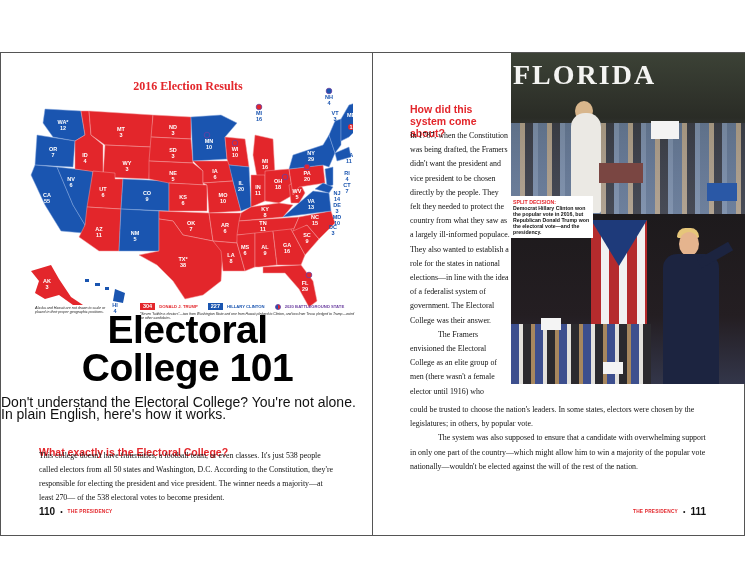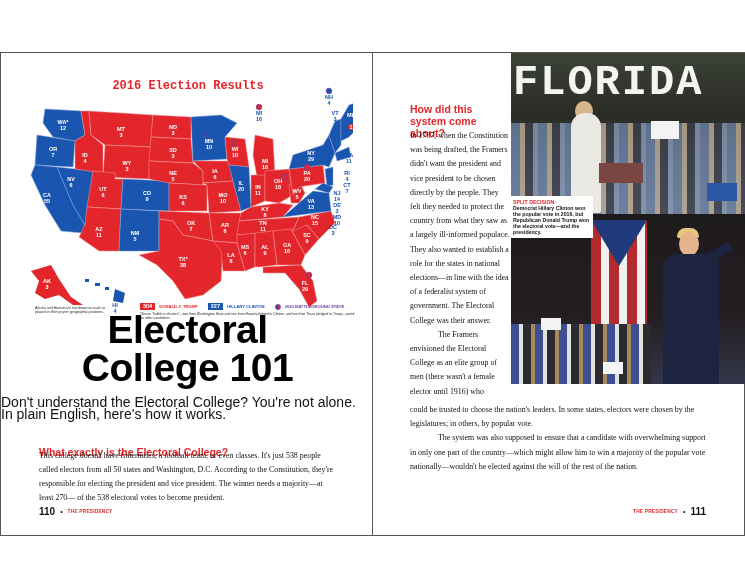--- a/index.html
+++ b/index.html
@@ -6,21 +6,21 @@
   html, body { width: 745px; height: 588px; background: #ffffff; overflow: hidden; }
   body { position: relative; font-family: "Liberation Serif", serif; color: #111; }
 
   .spread { position: absolute; left: 0; top: 52px; width: 745px; height: 484px; border-top: 1.5px solid #555; border-bottom: 1.5px solid #555; }
   .page { position: absolute; top: 0; height: 100%; }
   .page-left { left: 0; width: 373px; border-left: 1px solid #555; border-right: 1px solid #555; }
   .page-right { left: 373px; width: 372px; border-right: 1px solid #555; }
 
   
   .map-wrap { position: absolute; left: 22px; top: 22px; width: 330px; height: 240px; }
-  .map-title { position: absolute; left: 0; width: 330px; top: 4px; text-align: center; font-family: Liberation Mono, monospace; font-weight: bold; font-size: 12px; color: #e3262b; }
+  .map-title { position: absolute; left: 0; width: 330px; top: 4px; text-align: center; font-family: Liberation Serif, serif; font-weight: bold; font-size: 12px; color: #e3262b; }
   .map-svg { position: absolute; left: 0; top: 0; }
   .state-label { font-family: "Liberation Sans", sans-serif; font-weight: bold; font-size: 5.5px; fill: #ffffff; text-anchor: middle; }
   .state-label-ext { font-family: "Liberation Sans", sans-serif; font-weight: bold; font-size: 5.5px; fill: #1a55b0; text-anchor: middle; }
 
   .map-note { position: absolute; left: 12px; top: 231px; width: 80px; font-family: "Liberation Sans", sans-serif; font-size: 3.6px; line-height: 4.2px; font-style: italic; color: #222; }
   .legend { position: absolute; left: 117px; top: 228px; display: flex; align-items: center; gap: 4px; font-family: "Liberation Sans", sans-serif; font-weight: bold; font-size: 4.2px; }
   .legend-box { display: inline-block; color: #fff; font-size: 5.5px; padding: 0 3px; line-height: 7px; }
   .legend-red-box { background: #e3262b; }
   .legend-blue-box { background: #1a55b0; }
   .legend-red-label { color: #e3262b; margin-right: 6px; }
@@ -48,21 +48,21 @@
   .h-right { position: absolute; left: 37px; top: 38px; width: 100px; font-size: 10.5px; line-height: 12px; }
   .body-right-col { position: absolute; left: 37px; top: 76px; width: 100px; font-size: 7.9px; line-height: 14.2px; }
   .body-right-col p, .body-right-full p { margin: 0; }
   .indent { text-indent: 28px; }
   .body-right-full { position: absolute; left: 37px; top: 350px; width: 300px; font-size: 7.9px; line-height: 14.2px; }
 
   .photo { position: absolute; overflow: hidden; }
   .photo-top { left: 138px; top: 0; width: 234px; height: 161px; background: linear-gradient(180deg, #3c4236 0%, #2a2c26 40%, #4a4e58 70%, #6a6f7a 100%); }
   .photo-bottom { left: 138px; top: 161px; width: 234px; height: 170px; background: linear-gradient(180deg, #1d1a1c 0%, #241e22 60%, #33364a 100%); }
 
-  .florida-letters { position: absolute; left: 0; top: 6px; width: 234px; display: flex; justify-content: space-between; padding: 0 2px; font-family: Liberation Mono, monospace; font-weight: bold; font-size: 42px; color: #f4f4f2; letter-spacing: 2px; }
+  .florida-letters { position: absolute; left: 0; top: 6px; width: 234px; display: flex; justify-content: space-between; padding: 0 2px; font-family: Liberation Serif, serif; font-weight: bold; font-size: 28px; color: #f4f4f2; letter-spacing: 2px; }
   .crowd-top { position: absolute; left: 0; top: 70px; width: 234px; height: 91px; background: repeating-linear-gradient(90deg, #6f86a8 0 9px, #c9b59a 9px 14px, #3c3f4a 14px 22px, #8aa0c0 22px 27px); opacity: 0.75; }
   .clinton-figure { position: absolute; left: 60px; top: 60px; width: 30px; height: 100px; background: #ebe9e4; border-radius: 14px 14px 2px 2px; }
   .clinton-head { position: absolute; left: 64px; top: 48px; width: 18px; height: 20px; background: #d8b68c; border-radius: 50%; }
   .podium { position: absolute; left: 88px; top: 110px; width: 44px; height: 20px; background: #7a4642; }
   .sign-small { position: absolute; left: 140px; top: 68px; width: 28px; height: 18px; background: #f3f3f3; }
   .sign-blue { position: absolute; left: 196px; top: 130px; width: 30px; height: 18px; background: #2a58a6; }
 
   .ohio-letters { position: absolute; left: 2px; top: 46px; font-family: "Liberation Sans", sans-serif; font-weight: bold; font-size: 40px; color: #d6482f; letter-spacing: 1px; }
   .flag { position: absolute; left: 80px; top: 6px; width: 56px; height: 108px; background: repeating-linear-gradient(90deg, #b52b2d 0 10px, #f1f1f1 10px 18px); }
   .flag-canton { position: absolute; left: 80px; top: 6px; width: 56px; height: 46px; background: #1e3a7a; clip-path: polygon(0 0, 100% 0, 50% 100%); }

